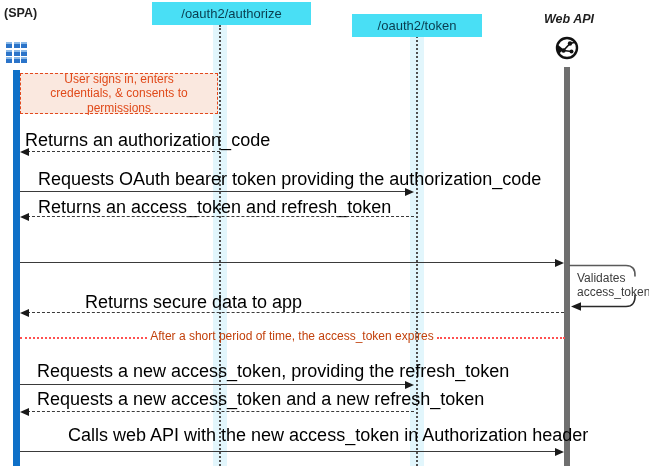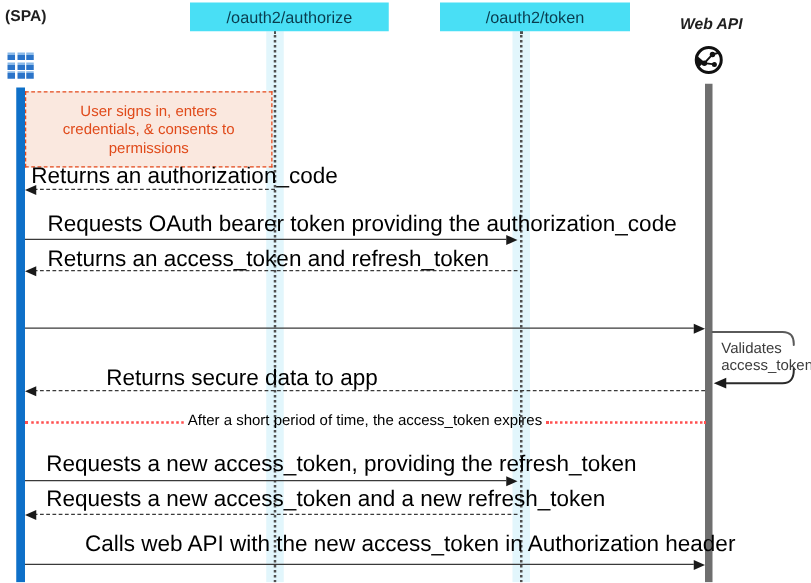--- a/index.html
+++ b/index.html
@@ -14,36 +14,36 @@
   #band-token{left:410px;}
 
   
   .spa-bar{position:absolute;left:13px;top:70px;bottom:0;width:7px;background:#0E70C8;z-index:2;}
   .webapi-bar{position:absolute;left:564px;top:67px;bottom:0;width:6px;background:#6F6F6F;z-index:2;}
 
   
   .endpoint{position:absolute;top:2px;height:23px;background:#49DFF5;color:#093C4E;
             font-size:13px;display:flex;align-items:center;justify-content:center;z-index:3;}
   #ep-authorize{left:152px;width:159px;}
-  #ep-token{left:352px;width:152px;}
+  #ep-token{left:352px;width:130px;margin-top:12px;}
 
   .actor-title{position:absolute;font-weight:bold;font-size:12.5px;color:#1f1f1f;
                line-height:15px;z-index:3;}
   #spa-title{left:4px;top:6px;}
   #webapi-title{left:526px;top:12px;width:68px;text-align:right;font-style:italic;}
 
   
   .spa-icon{position:absolute;left:6px;top:42px;width:22px;height:22px;display:grid;
             grid-template-columns:repeat(3,6px);grid-template-rows:repeat(3,6px);gap:1.5px;z-index:3;}
   .spa-icon span{background:linear-gradient(180deg,#8AB9E8 0 1.8px,#2B74C9 1.8px);}
 
   .globe{position:absolute;left:553px;top:35px;z-index:3;}
 
   
-  .note{position:absolute;left:20px;top:73px;width:198px;height:61px;box-sizing:border-box;
+  .note{position:absolute;left:20px;top:73px;width:198px;height:41px;box-sizing:border-box;
         background:#FAE8DF;border:1.5px dashed #E3491D;color:#E04A1A;font-size:12px;
         line-height:14.5px;text-align:center;display:flex;align-items:center;
         justify-content:center;white-space:pre-line;z-index:4;}
 
   
   .msg{position:absolute;font-size:18px;color:#000000;white-space:nowrap;z-index:4;line-height:14px;text-align:right;}
 
   
   .line{position:absolute;height:0;border-top:1.6px solid #3A3A3A;z-index:4;}
   .line.dashed{border-top:1.4px dashed #3A3A3A;}
@@ -51,21 +51,21 @@
 
   
   .ah{position:absolute;width:0;height:0;z-index:5;}
   .ah.r{border-left:9px solid #1A1A1A;border-top:4.2px solid transparent;border-bottom:4.2px solid transparent;}
   .ah.l{border-right:9px solid #1A1A1A;border-top:4.2px solid transparent;border-bottom:4.2px solid transparent;}
 
   .overlay{position:absolute;left:0;top:0;z-index:4;pointer-events:none;}
   .self-msg{position:absolute;left:577px;top:271px;width:90px;font-size:12px;color:#3C3C3C;
             line-height:14px;white-space:pre-line;z-index:5;}
   .divider-label{position:absolute;left:147px;top:329px;width:290px;text-align:center;
-                 font-size:12px;color:#000000;white-space:nowrap;z-index:4;}
+                 font-size:12px;color:#c2410c;white-space:nowrap;z-index:4;}
 </style>
 </head>
 <body>
 
 <div class="stage">
 
   <div class="band" id="band-authorize"></div>
   <div class="band" id="band-token"></div>
   <div class="spa-bar"></div>
   <div class="webapi-bar"></div>

